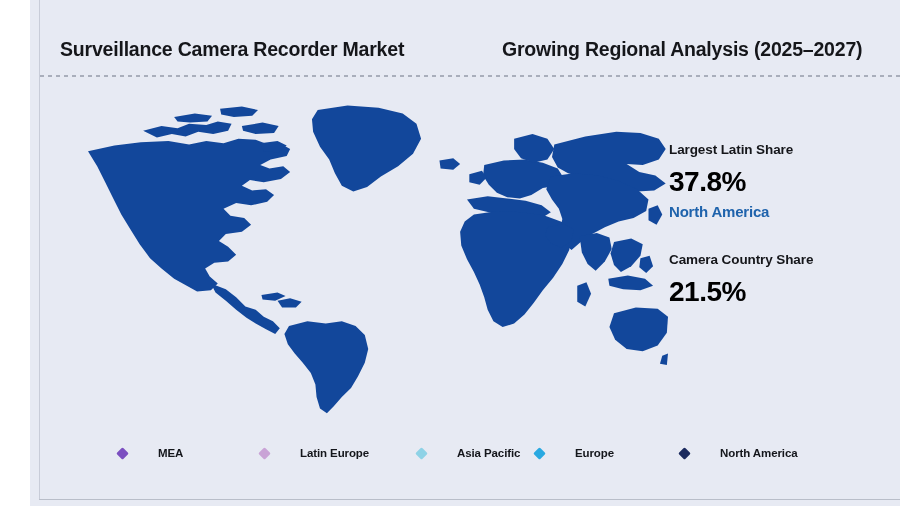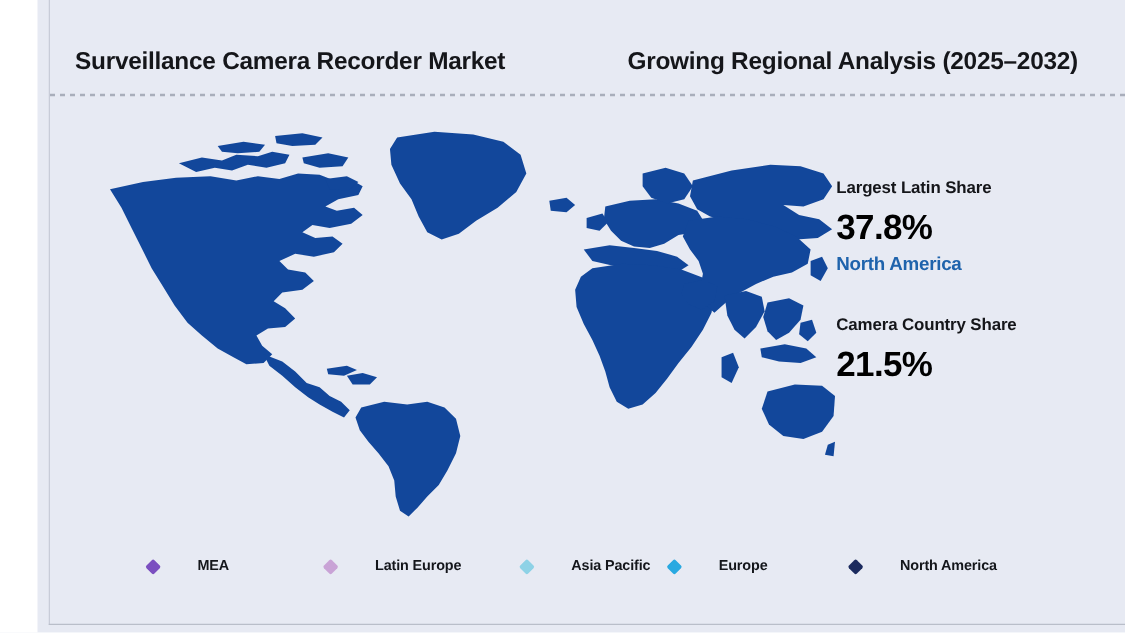--- a/index.html
+++ b/index.html
@@ -134,21 +134,21 @@
 <body>
 
 <div class="page" style="background: rgb(231, 234, 243); margin-left: 30px;">
 
   <div class="frame-left"></div>
   <div class="frame-right"></div>
   <div class="frame-bottom"></div>
 
   <div class="header">
     <div class="title-left">Surveillance Camera Recorder Market</div>
-    <div class="title-right">Growing Regional Analysis (2025–2032)</div>
+    <div class="title-right">Growing Regional Analysis (2025–2027)</div>
     <div class="header-divider"></div>
   </div>
 
   <div class="map-wrap">
     <svg viewBox="0 0 1010 560" preserveAspectRatio="xMidYMid meet">
       <g fill="#12479b">
 
         <path d="M0 96 L46 86 L92 80 L140 78 L176 84 L206 78 L236 82 L262 74 L292 76 L318 86 L338 84 L352 92 L346 104 L318 110 L300 120 L316 126 L340 122 L352 132 L336 144 L306 150 L282 146 L268 156 L286 164 L310 162 L324 172 L312 184 L284 190 L258 186 L236 196 L248 208 L272 212 L284 224 L268 236 L240 240 L228 252 L244 262 L258 276 L244 288 L220 290 L204 300 L212 314 L226 326 L214 338 L190 340 L172 330 L150 318 L128 300 L108 282 L90 258 L74 232 L58 206 L44 178 L30 150 L16 122 Z"></path>
 
         <path d="M96 60 L128 52 L156 56 L176 48 L206 50 L226 44 L250 48 L244 60 L218 66 L192 62 L170 70 L146 66 L120 72 Z"></path>

